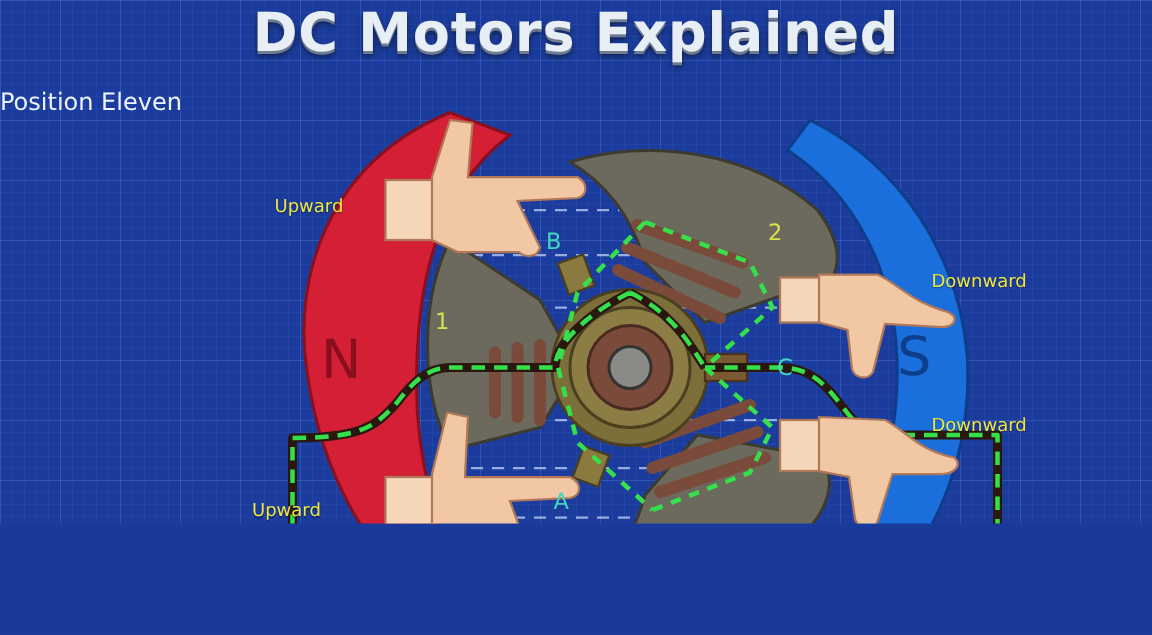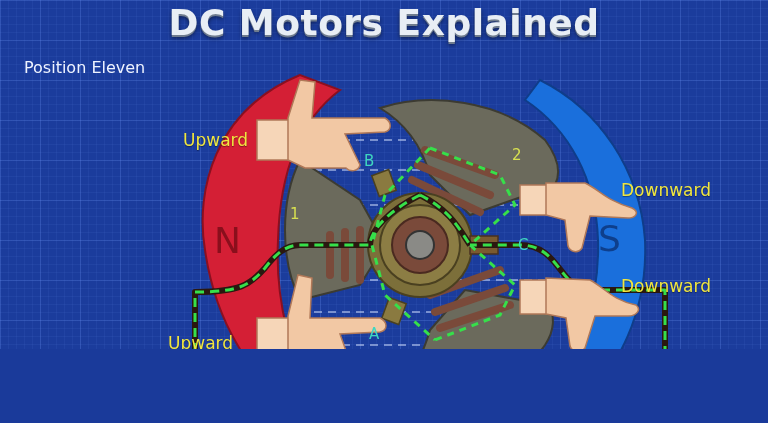--- a/index.html
+++ b/index.html
@@ -14,26 +14,26 @@
       linear-gradient(90deg, rgba(120,160,255,0.07) 1px, transparent 1px);
     background-size: 40px 40px, 40px 40px, 8px 8px, 8px 8px;
   }
   .title {
     position: absolute; left: 0; width: 768px; top: 2px; text-align: center;
     font-family: "DejaVu Sans", sans-serif; font-weight: bold; font-size: 36px;
     color: #e8eef5; letter-spacing: 0.5px;
     text-shadow: 0 2px 0 #6f7c8e, 0 3px 4px rgba(0,0,0,0.5);
   }
   .subtitle {
-    position: absolute; left: 24px; top: 58px;
+    position: absolute; left: 0; top: 58px;
     font-family: "DejaVu Sans", sans-serif; font-size: 16px; color: #eef3ff;
   }
   svg.diagram { position: absolute; left: 0; top: 0; }
   .lbl {
-    position: absolute; font-family: "DejaVu Sans", sans-serif; font-size: 17px;
+    position: absolute; font-family: "DejaVu Sans", sans-serif; font-size: 12px;
     color: #f0e640; text-shadow: 0 1px 1px rgba(0,0,0,0.4);
   }
   .pole {
     position: absolute; font-family: "DejaVu Sans", sans-serif; font-size: 36px;
   }
   .mark {
     position: absolute; font-family: "DejaVu Sans", sans-serif; font-size: 15px;
   }
 </style>
 </head>

